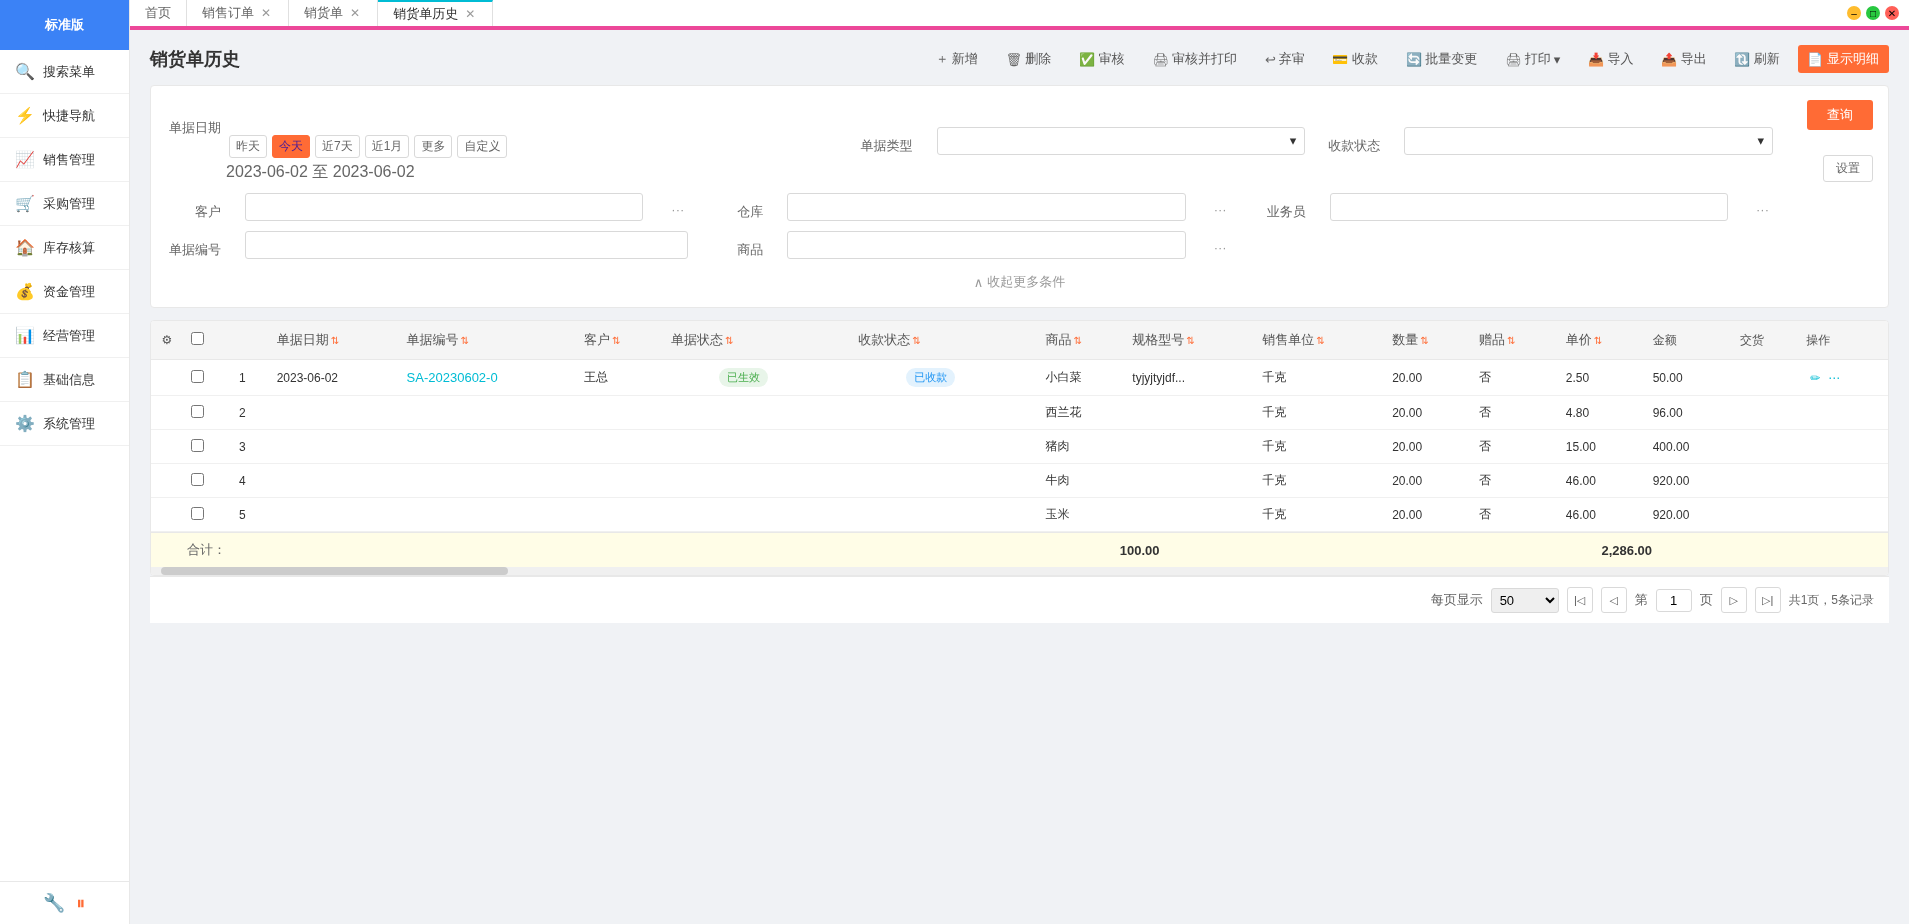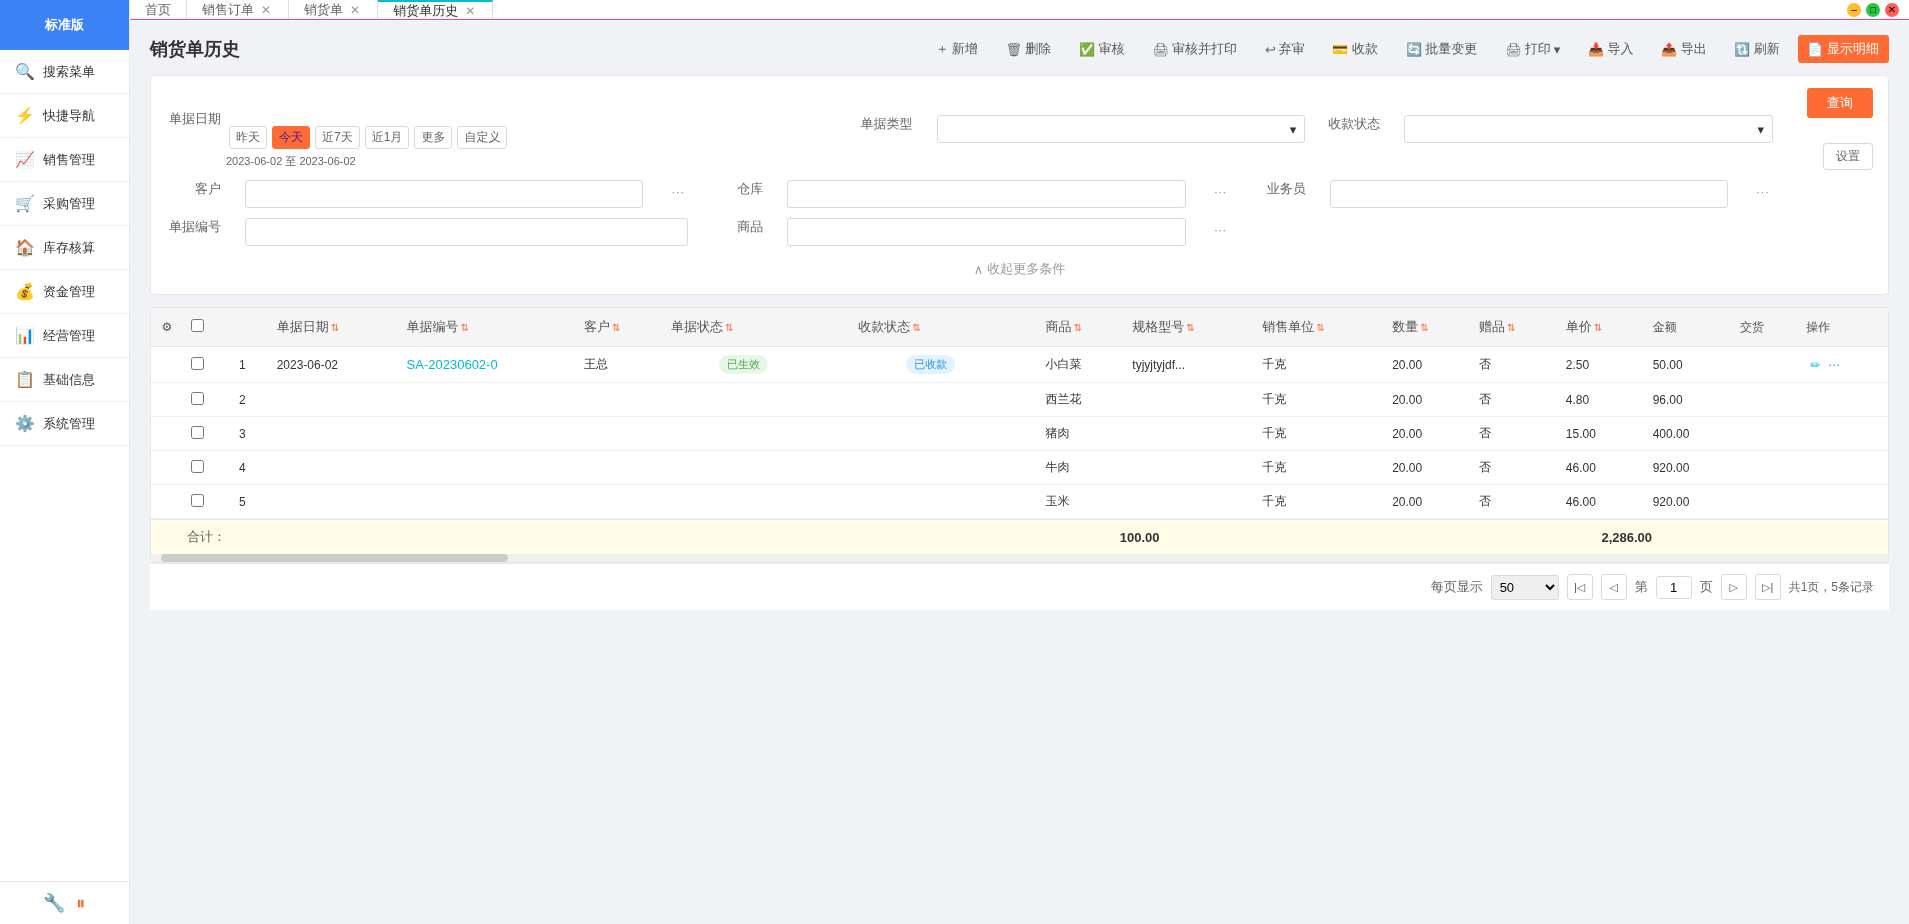--- a/index.html
+++ b/index.html
@@ -51,22 +51,22 @@
       display: flex;
       flex-direction: column;
       overflow: hidden;
     }
 
     
     .tab-bar {
       display: flex;
       align-items: center;
       background: #fff;
-      border-bottom: 1px solid #ec4899;
-      height: 20px;
+      border-bottom: 4px solid #ec4899;
+      height: 30px;
       flex-shrink: 0;
     }
     .tab {
       display: flex;
       align-items: center;
       padding: 0 15px;
       height: 100%;
       cursor: pointer;
       border-right: 1px solid #e0e0e0;
       color: #666;
@@ -135,21 +135,21 @@
     }
     .filter-row {
       display: flex;
       align-items: center;
       margin-bottom: 10px;
       gap: 20px;
     }
     .filter-row:last-child { margin-bottom: 0; }
     .filter-item {
       display: flex;
-      align-items: flex-start;
+      align-items: flex-end;
       gap: 24px;
       flex: 1;
     }
     .filter-label {
       color: #666;
       white-space: nowrap;
       min-width: 55px;
       text-align: right;
     }
     .filter-input {
@@ -189,21 +189,21 @@
       border: 1px solid #d9d9d9;
       border-radius: 3px;
       cursor: pointer;
       background: #fff;
       font-size: 12px;
       color: #666;
       margin-top: 37px;
     }
     .date-btn.active { background: #ff6b35; color: #4c1d95; border-color: #ff6b35; }
     .date-range-text {
-      font-size: 11px;
+      font-size: 16px;
       color: #666;
       text-align: center;
     }
     .collapse-btn {
       display: flex;
       align-items: center;
       justify-content: center;
       width: 100%;
       color: #999;
       cursor: pointer;

